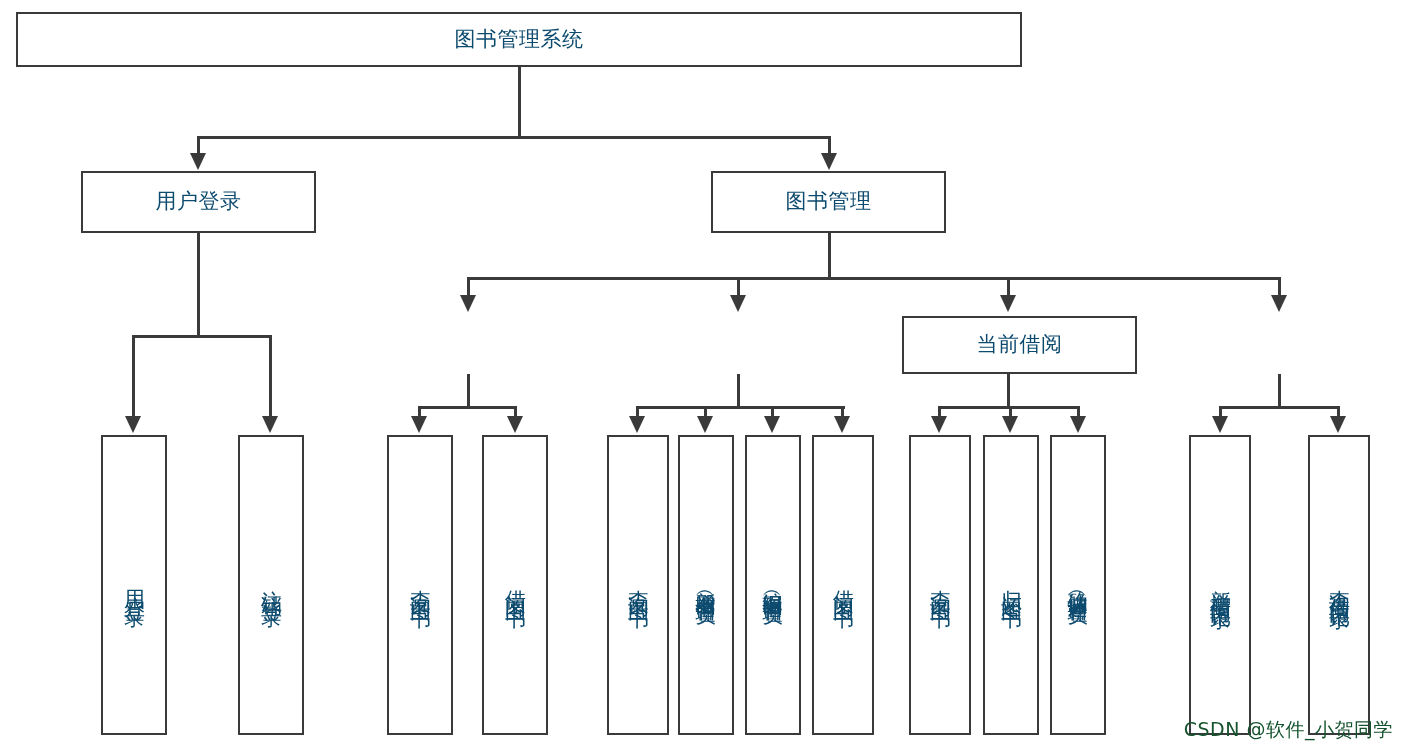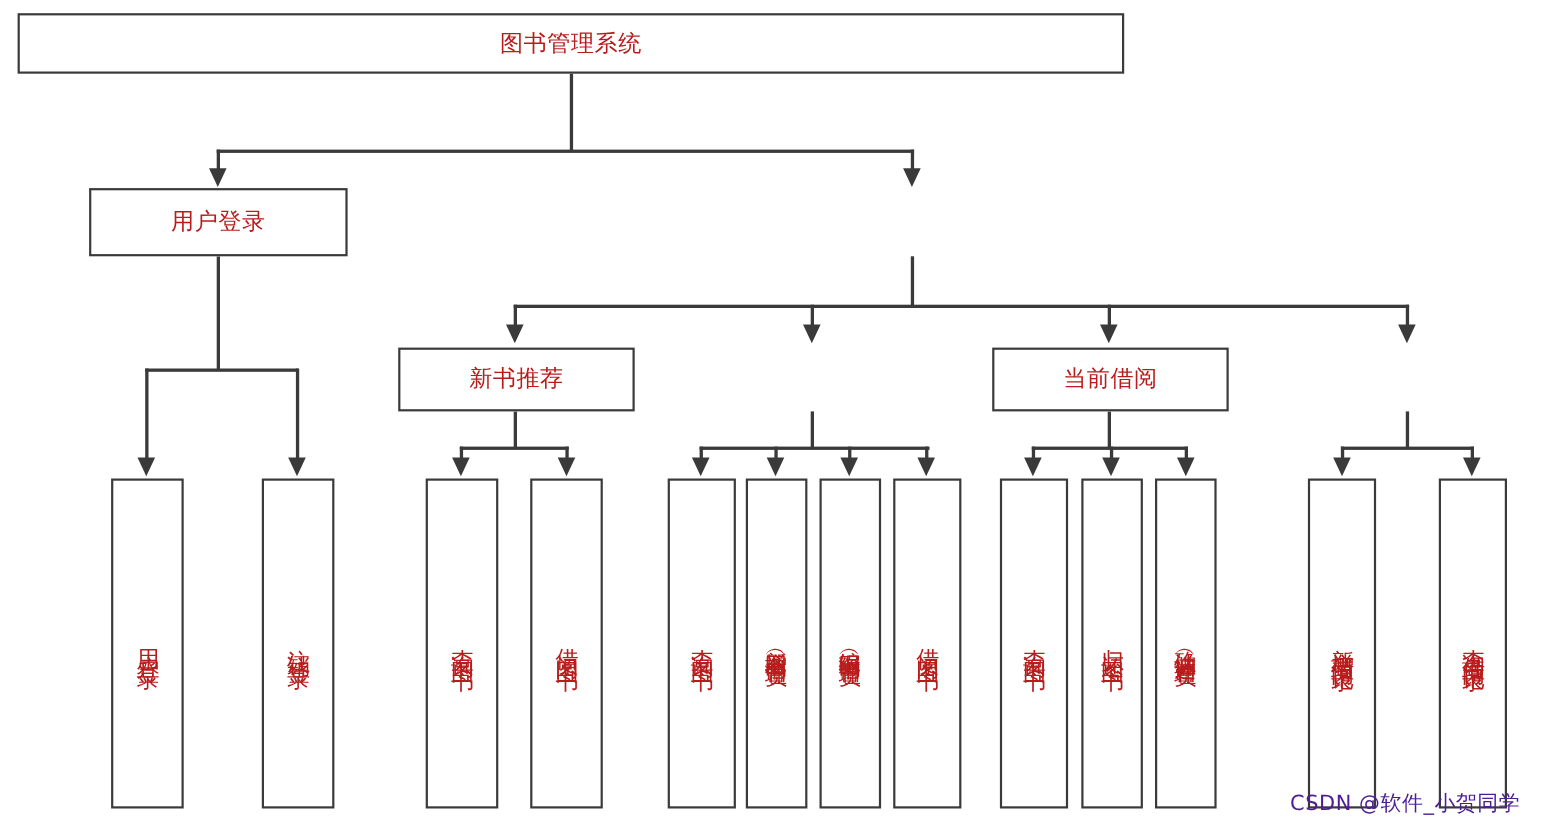--- a/index.html
+++ b/index.html
@@ -20,21 +20,21 @@
   }
   
   .node {
     position: absolute;
     box-sizing: border-box;
     border: 2.5px solid #3a3a3a;
     background: #ffffff;
     display: flex;
     align-items: center;
     justify-content: center;
-    color: #b91c1c;
+    color: #0c4a6e;
     letter-spacing: 0.5px;
   }
   .node.h {
     font-size: 21px;
     line-height: 1.2;
   }
   .node.v {
     
     font-size: 21px;
   }
@@ -57,24 +57,24 @@
     position: absolute;
     width: 0;
     height: 0;
     border-left: 8px solid transparent;
     border-right: 8px solid transparent;
     border-top: 17px solid #3a3a3a;
   }
   
   #watermark {
     position: absolute;
-    right: 23px;
+    right: 12px;
     bottom: 4px;
     font-size: 19px;
-    color: #4c1d95;
+    color: #14532d;
     white-space: nowrap;
     letter-spacing: 0.5px;
     font-family: "DejaVu Sans", "Liberation Sans", sans-serif;
   }
 </style>
 </head>
 <body>
 
 <div id="canvas">
 
@@ -144,27 +144,27 @@
   <div class="arrow" style="left:1330px; top:416px;"></div>
 
   <div class="node h" style="left:16px; top:12px; width:1006px; height:55px;">
     <span>图书管理系统</span>
   </div>
 
   <div class="node h" style="left:81px; top:171px; width:235px; height:62px;">
     <span>用户登录</span>
   </div>
 
-
-  <div class="node h" style="left:362px; top:316px; width:215px; height:58px;">
-    <span>新书推荐</span>
-  </div>
-
-
-  <div class="node h" style="left:902px; top:316px; width:215px; height:58px;">
+  <div class="node h" style="left:711px; top:171px; width:235px; height:62px;">
+    <span>图书管理</span>
+  </div>
+
+
+
+  <div class="node h" style="left:902px; top:316px; width:235px; height:58px;">
     <span>当前借阅</span>
   </div>
 
 
   <div class="node v" style="left:101px; top:435px; width:66px; height:300px;">
     <span class="vtext">用户登录</span>
   </div>
 
   <div class="node v" style="left:238px; top:435px; width:66px; height:300px;">
     <span class="vtext">注销登录</span>

